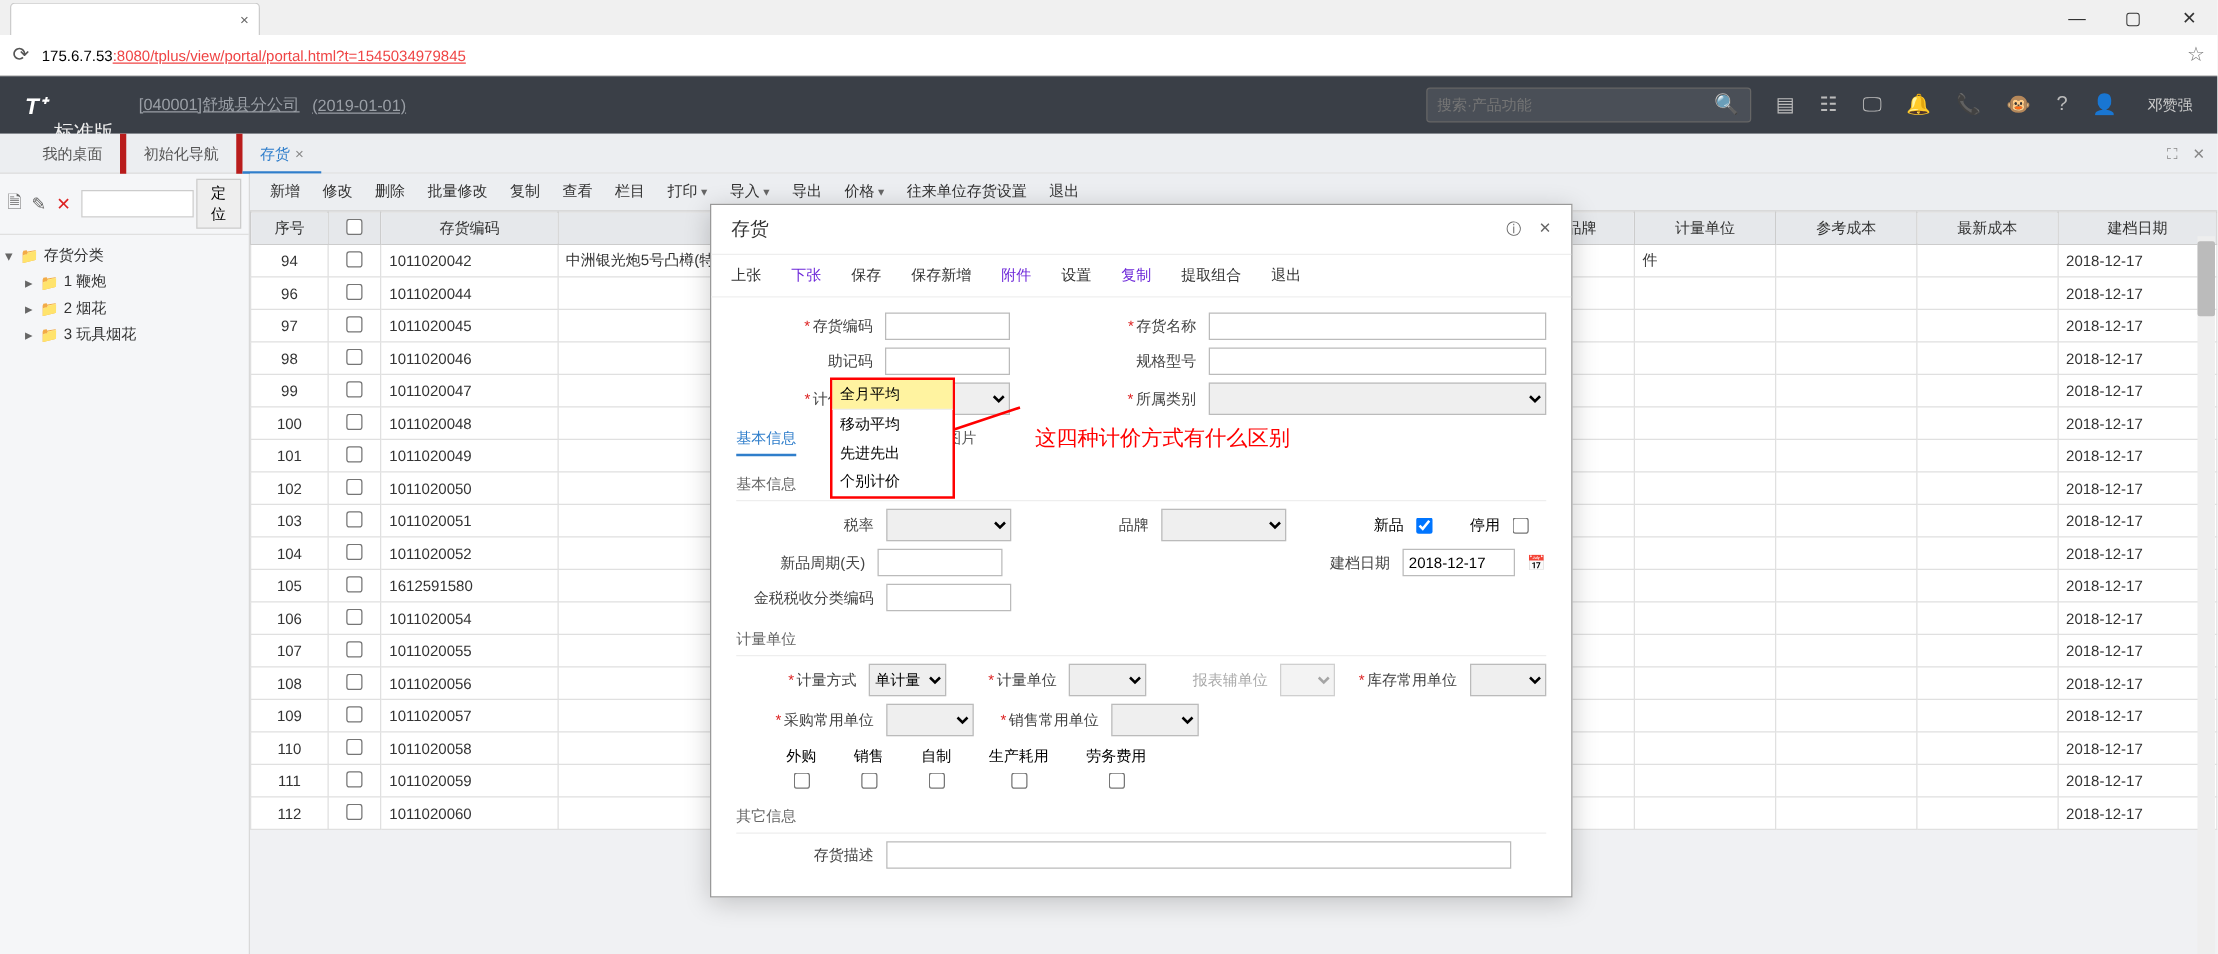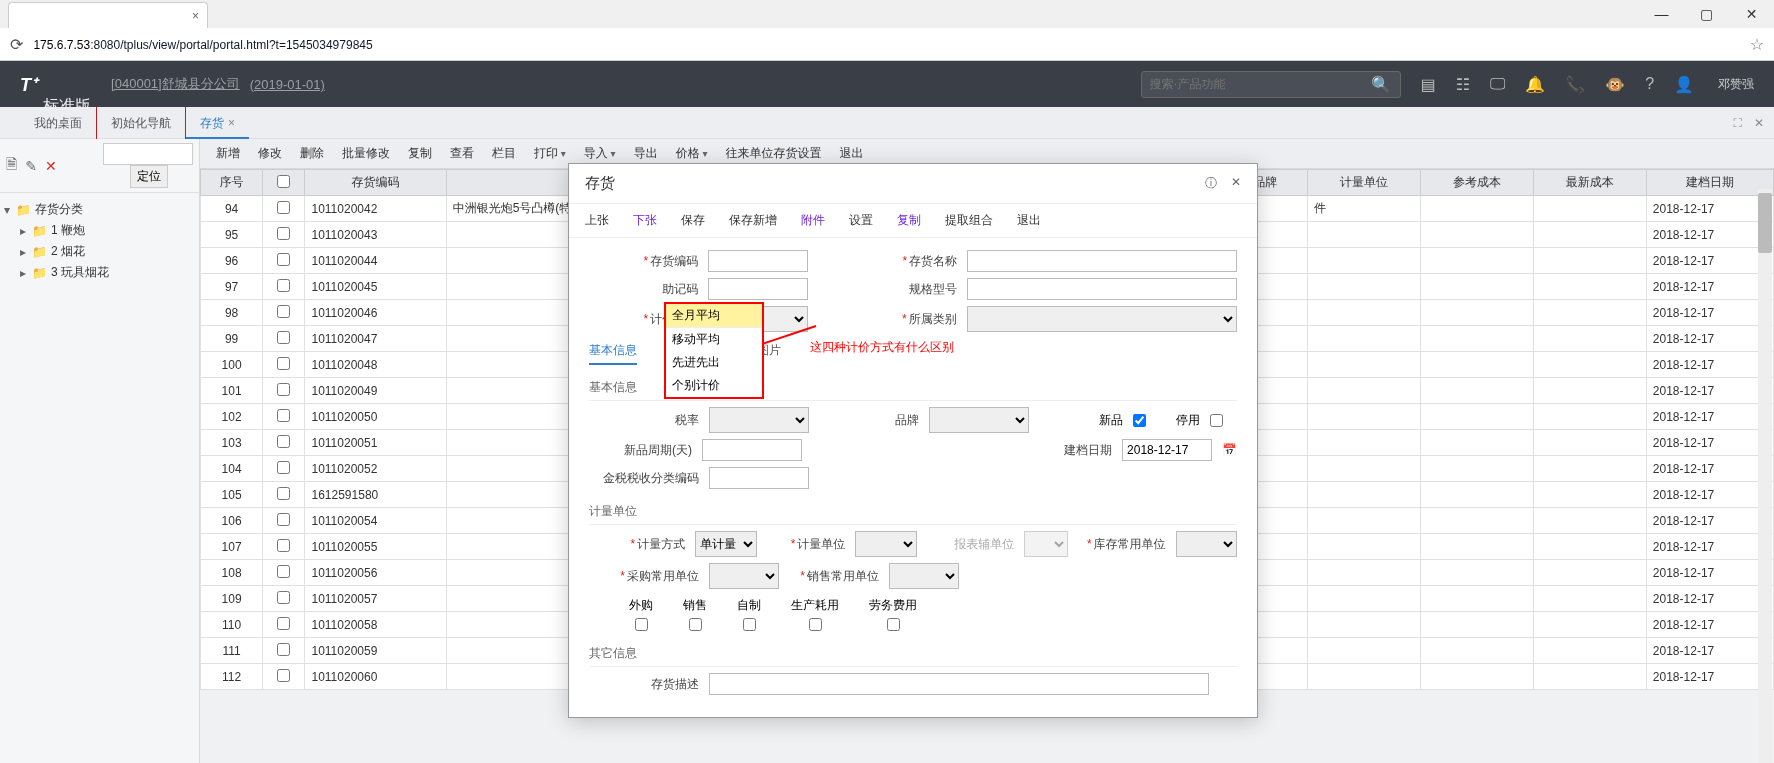--- a/index.html
+++ b/index.html
@@ -9,51 +9,51 @@
 .browser-chrome { background: #fff; border-bottom: 1px solid #ccc; }
 .browser-tabs { height: 28px; background: #f0f0f0; display: flex; align-items: flex-end; position: relative; }
 .browser-tab { width: 200px; height: 26px; background: #fff; border-top-left-radius: 4px; border-top-right-radius: 4px; border: 1px solid #ccc; border-bottom: none; margin-left: 8px; display: flex; align-items: center; padding: 0 8px; }
 .browser-tab-close { margin-left: auto; color: #666; cursor: pointer; }
 .window-controls { position: absolute; right: 0; top: 0; display: flex; }
 .wc-btn { width: 45px; height: 28px; display: flex; align-items: center; justify-content: center; color: #333; cursor: pointer; font-size: 14px; }
 .address-bar { height: 32px; display: flex; align-items: center; padding: 0 10px; background: #fff; }
 .reload-icon { margin-right: 10px; color: #555; font-size: 16px; }
 .url-text { color: #333; font-size: 14px; }
 .url-text .host { color: #000; }
-.url-text .path { color: #0f172a; }
+.url-text .path { color: #ef4444; text-decoration: underline; }
 .bookmark-star { margin-left: auto; color: #777; font-size: 16px; }
 
 
 .app-header { background: #3a3f47; color: #ddd; height: 46px; display: flex; align-items: center; padding: 0 20px; }
 .app-logo { font-weight: bold; font-size: 18px; margin-right: 6px; font-style: italic; color: #fff; }
 .app-title { font-size: 16px; margin-right: 20px; color: #eee; margin-top: 44px; }
 .app-org { color: #9a9fa6; margin-right: 10px; font-size: 13px; text-decoration: underline; }
 .app-search { margin-left: auto; display: flex; align-items: center; background: #4a4f57; border: 1px solid #666; border-radius: 3px; padding: 3px 8px; width: 260px; }
 .app-search input { background: transparent; border: none; outline: none; color: #ccc; flex: 1; font-size: 12px; }
 .header-icons { display: flex; gap: 20px; margin-left: 20px; align-items: center; }
 .hicon { color: #bbb; font-size: 16px; cursor: pointer; }
 .user-name { color: #ccc; margin-left: 4px; }
 
 
 .app-tabrow { background: #eceef1; height: 32px; display: flex; align-items: center; padding-left: 20px; border-bottom: 1px solid #ddd; position: relative; }
 .app-tab { padding: 0 14px; height: 32px; line-height: 32px; color: #555; cursor: pointer; }
-.app-tab.sep { border-right: 1px solid #b91c1c; }
+.app-tab.sep { border-right: 5px solid #b91c1c; }
 .app-tab.active { color: #2f7ecb; border-bottom: 2px solid #2f7ecb; }
 .app-tab-close { margin-left: 4px; color: #888; }
 .tabrow-right { position: absolute; right: 10px; display: flex; gap: 12px; color: #888; }
 
 
 .main { display: flex; height: calc(100vh - 138px); }
 
 
 .sidebar { width: 200px; background: #f5f6f8; border-right: 1px solid #d9d9d9; display: flex; flex-direction: column; }
 .sidebar-toolbar { display: flex; align-items: center; padding: 4px 6px; gap: 8px; border-bottom: 1px solid #e0e0e0; }
 .sb-icon { color: #666; cursor: pointer; font-size: 14px; }
 .sb-icon.red { color: #d22; }
-.sb-search { margin-left: auto; display: flex; align-items: center; flex-direction: column; }
+.sb-search { margin-left: auto; display: flex; align-items: center; }
 .sb-search input { width: 100px; border: 1px solid #ccc; padding: 2px 4px; }
 .sb-btn { border: 1px solid #ccc; background: #eee; padding: 2px 6px; margin-left: 2px; cursor: pointer; }
 .tree { padding: 6px 4px; }
 .tree-item { display: flex; align-items: center; padding: 2px 0; color: #333; cursor: pointer; }
 .tree-indent { display: inline-block; }
 .tree-arrow { width: 12px; display: inline-block; color: #666; }
 .folder-icon { color: #f0b429; margin-right: 4px; }
 
 
 .content { flex: 1; background: #f0f1f3; display: flex; flex-direction: column; position: relative; }
@@ -90,21 +90,21 @@
 .section-title { color: #666; margin: 10px 0 4px; padding:4px 0; border-bottom:1px solid #eee;}
 .chk-row { display: flex; gap: 30px; margin: 8px 0 8px 40px; }
 .chk { display: flex; align-items: center; gap: 4px; flex-direction: column; }
 
 
 .dropdown-open { position: absolute; left: 464px; top: 163px; width: 100px; border: 2px solid red; background: #fff; z-index: 100; }
 .dropdown-open .highlight-selected { background: #fff3a0; padding: 3px 6px; border-bottom: 1px solid #eee; }
 .dropdown-open .opt { padding: 3px 6px; cursor: pointer; }
 
 
-.annotation { position: absolute; left: 610px; top: 200px; color: #f00; font-size: 12px; pointer-events: none; }
+.annotation { position: absolute; left: 628px; top: 200px; color: #f00; font-size: 17px; pointer-events: none; }
 .arrow-svg { position: absolute; left: 536px; top: 182px; pointer-events: none; }
 
 .col-code{width:100px}.col-idx{width:44px}.col-chk{width:30px}
 </style>
 </head>
 <body>
 
 <div class="browser-chrome">
   <div class="browser-tabs">
     <div class="browser-tab">
@@ -240,34 +240,20 @@
               <td>4580*6</td>
               <td>全月平均</td>
               <td>鞭炮-6MM级</td>
               <td>中洲</td>
               <td>件</td>
               <td></td>
               <td></td>
               <td>2018-12-17</td>
             </tr>
             <tr>
-              <td class="c">95</td>
-              <td class="c"><input type="checkbox" style=""></td>
-              <td>1011020043</td>
-              <td></td>
-              <td></td>
-              <td></td>
-              <td></td>
-              <td></td>
-              <td></td>
-              <td></td>
-              <td></td>
-              <td>2018-12-17</td>
-            </tr>
-            <tr>
               <td class="c">96</td>
               <td class="c"><input type="checkbox" style=""></td>
               <td>1011020044</td>
               <td></td>
               <td></td>
               <td></td>
               <td></td>
               <td></td>
               <td></td>
               <td></td>

